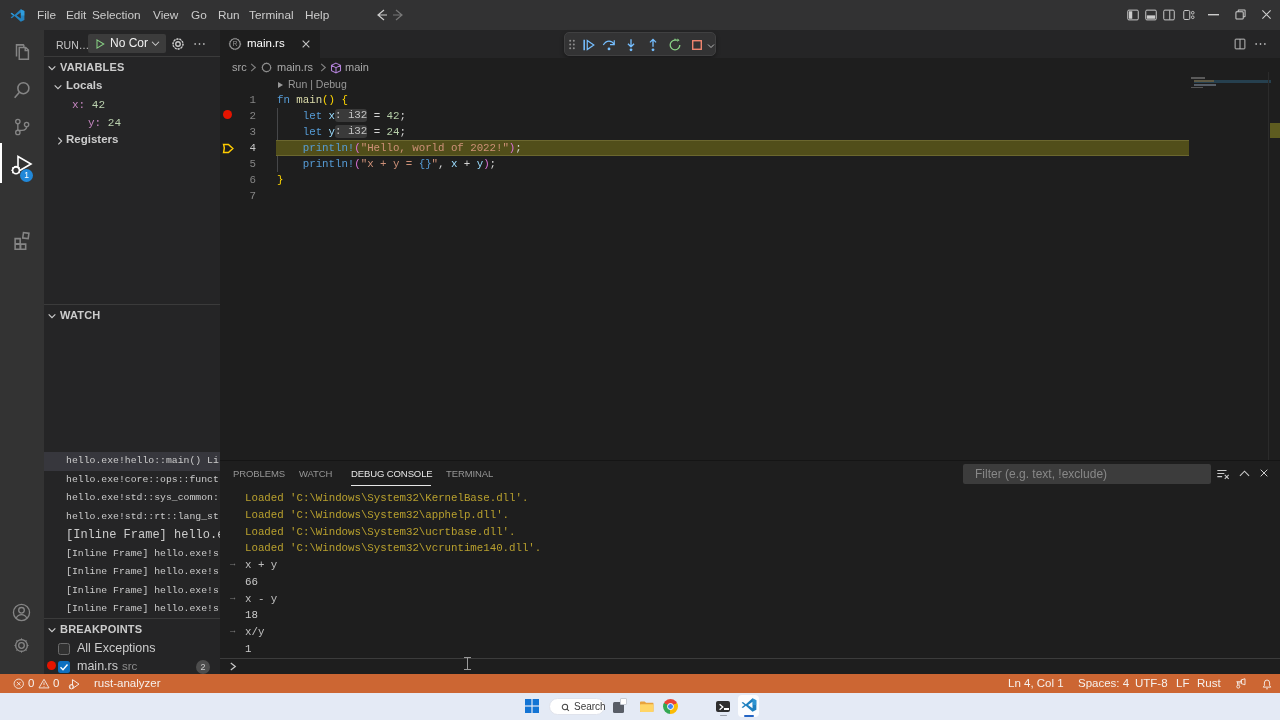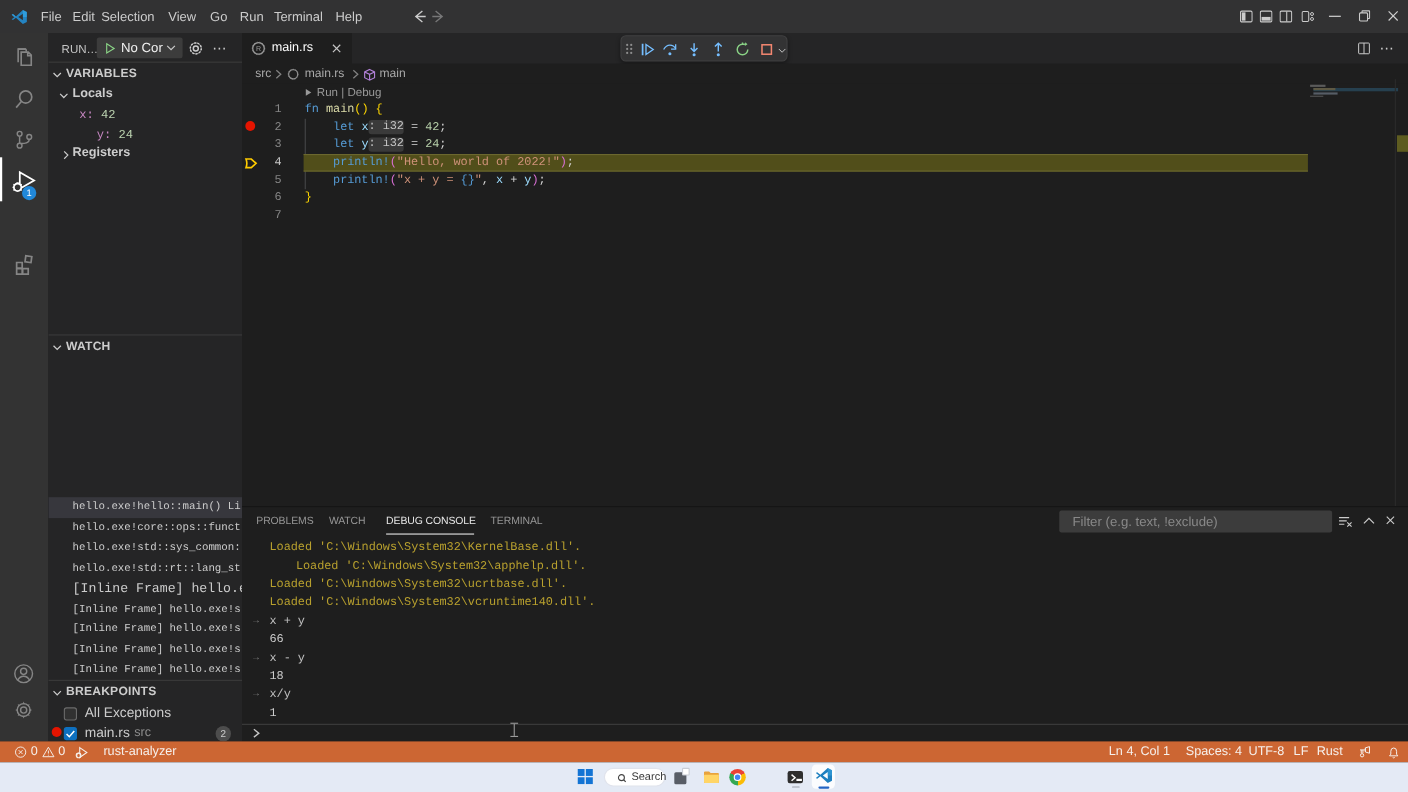--- a/index.html
+++ b/index.html
@@ -344,21 +344,21 @@
         <path d="M1.5 4 L12 4 M1.5 7.5 L9.5 7.5 M1.5 11 L7 11"></path>
         <path d="M10 9 L14.5 13.5 M14.5 9 L10 13.5"></path>
       </svg>
     <svg class="abs" style="left:1019px;top:8px" width="11" height="9" viewBox="0 0 12 9" fill="none" stroke="#cccccc" stroke-width="1.2">
         <path d="M1 7 L6 2 L11 7"></path>
       </svg>
     <svg class="abs" style="left:1039px;top:7px" width="10" height="10" viewBox="0 0 12 12" stroke="#cccccc" stroke-width="1.2">
         <path d="M2 2 L10 10 M10 2 L2 10"></path>
       </svg>
     <div class="cline" style="left:25px;top:30.5px;color:#b8a02e;">Loaded 'C:\Windows\System32\KernelBase.dll'.</div>
-    <div class="cline" style="left:25px;top:47.5px;color:#b8a02e;margin-left:24px;">Loaded 'C:\Windows\System32\apphelp.dll'.</div>
+    <div class="cline" style="left:25px;top:47.5px;color:#b8a02e;">Loaded 'C:\Windows\System32\apphelp.dll'.</div>
     <div class="cline" style="left:25px;top:64.5px;color:#b8a02e;">Loaded 'C:\Windows\System32\ucrtbase.dll'.</div>
     <div class="cline" style="left:25px;top:81px;color:#b8a02e;">Loaded 'C:\Windows\System32\vcruntime140.dll'.</div>
     <div class="cline" style="left:10px;top:98px;color:#7e7e7e;font-size:9px;">→</div>
     <div class="cline" style="left:25px;top:98px;color:#c0c0c0;">x + y</div>
     <div class="cline" style="left:25px;top:114.5px;color:#cccccc;">66</div>
     <div class="cline" style="left:10px;top:131.5px;color:#7e7e7e;font-size:9px;">→</div>
     <div class="cline" style="left:25px;top:131.5px;color:#c0c0c0;">x - y</div>
     <div class="cline" style="left:25px;top:148px;color:#cccccc;">18</div>
     <div class="cline" style="left:10px;top:165px;color:#7e7e7e;font-size:9px;">→</div>
     <div class="cline" style="left:25px;top:165px;color:#c0c0c0;">x/y</div>

